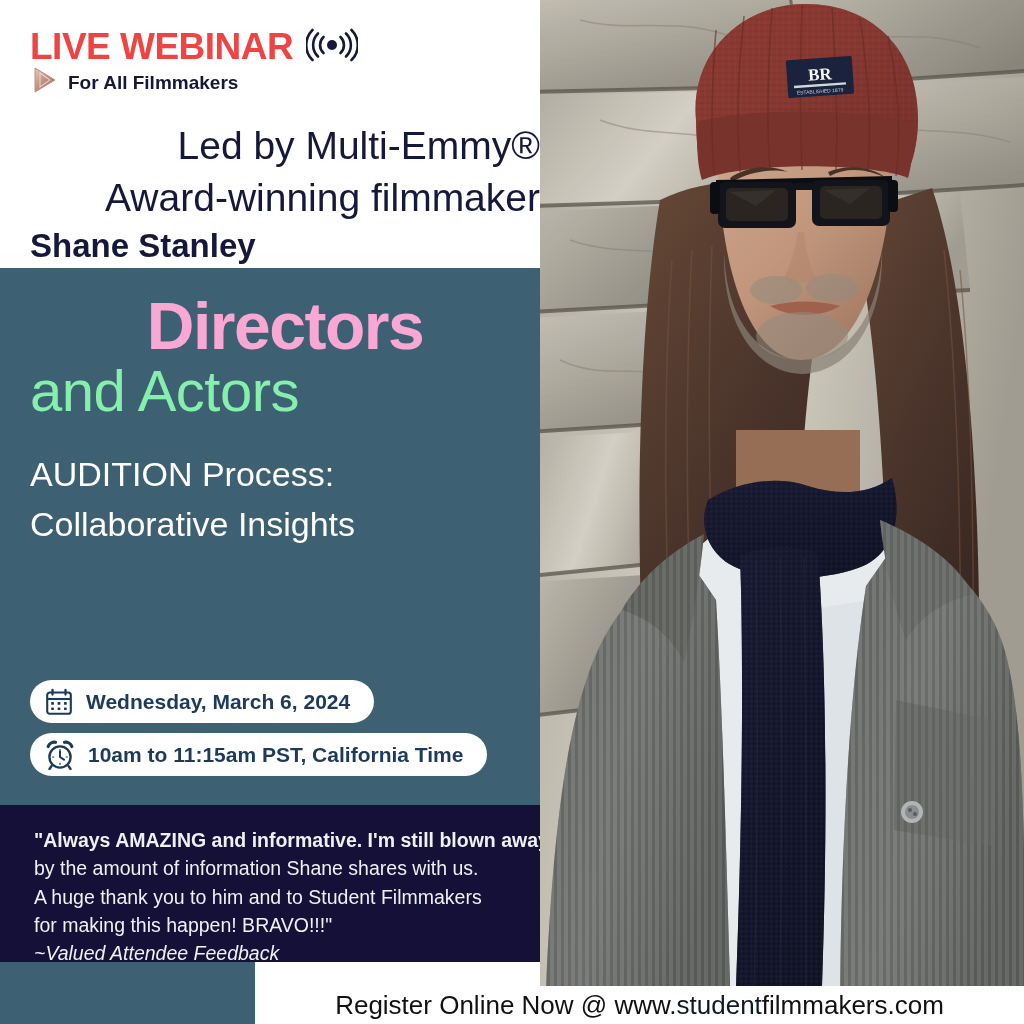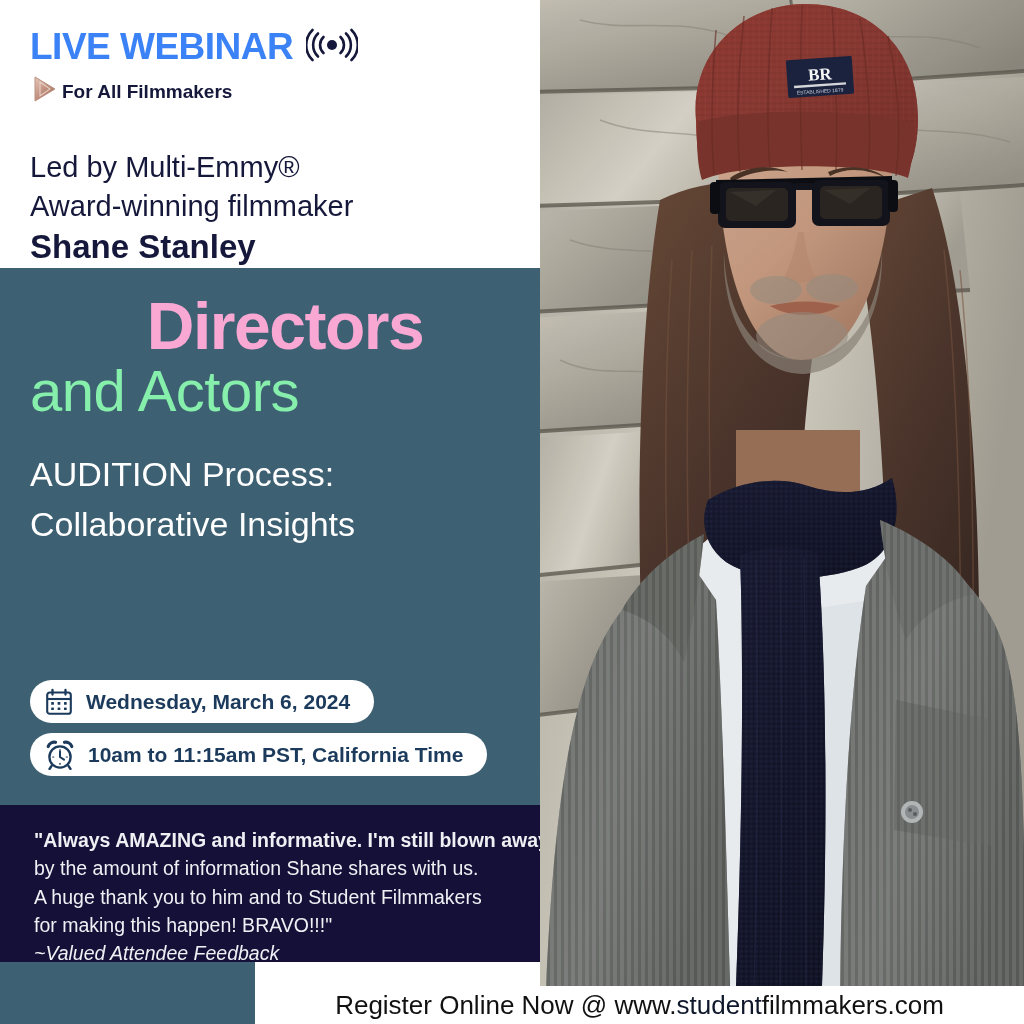--- a/index.html
+++ b/index.html
@@ -28,31 +28,31 @@
   
   .header {
     position:absolute;
     left:0; top:0; width:540px; height:268px;
     background:#ffffff;
     padding:26px 0 0 30px;
   }
   .live-row { display:flex; align-items:center; gap:13px; }
   .live-title {
     font-size:37px; font-weight:bold; letter-spacing:-0.5px;
-    color:#3b82f6; line-height:1;
+    color:#ef4444; line-height:1;
   }
   .signal-icon { display:block; margin-top:2px; }
-  .forall-row { display:flex; align-items:center; gap:4px; margin-top:9px; margin-left:2px; }
+  .forall-row { display:flex; align-items:center; gap:10px; margin-left:2px; }
   .tri-icon { display:block; }
   .forall-text {
     font-size:19px; font-weight:bold; color:#15183a; line-height:1;
   }
   .ledby {
-    margin-top:41px;
-    font-size:29px; color:#15183a; line-height:1.33; font-weight:normal;
+    margin-top:22px;
+    font-size:39px; color:#15183a; line-height:1.33; font-weight:normal;text-align:right;
   }
   .speaker {
     margin-top:4px;
     font-size:33px; font-weight:bold; color:#15183a; line-height:1.1;
   }
 
   
   .teal {
     position:absolute;
     left:0; top:268px; width:540px; height:537px;

